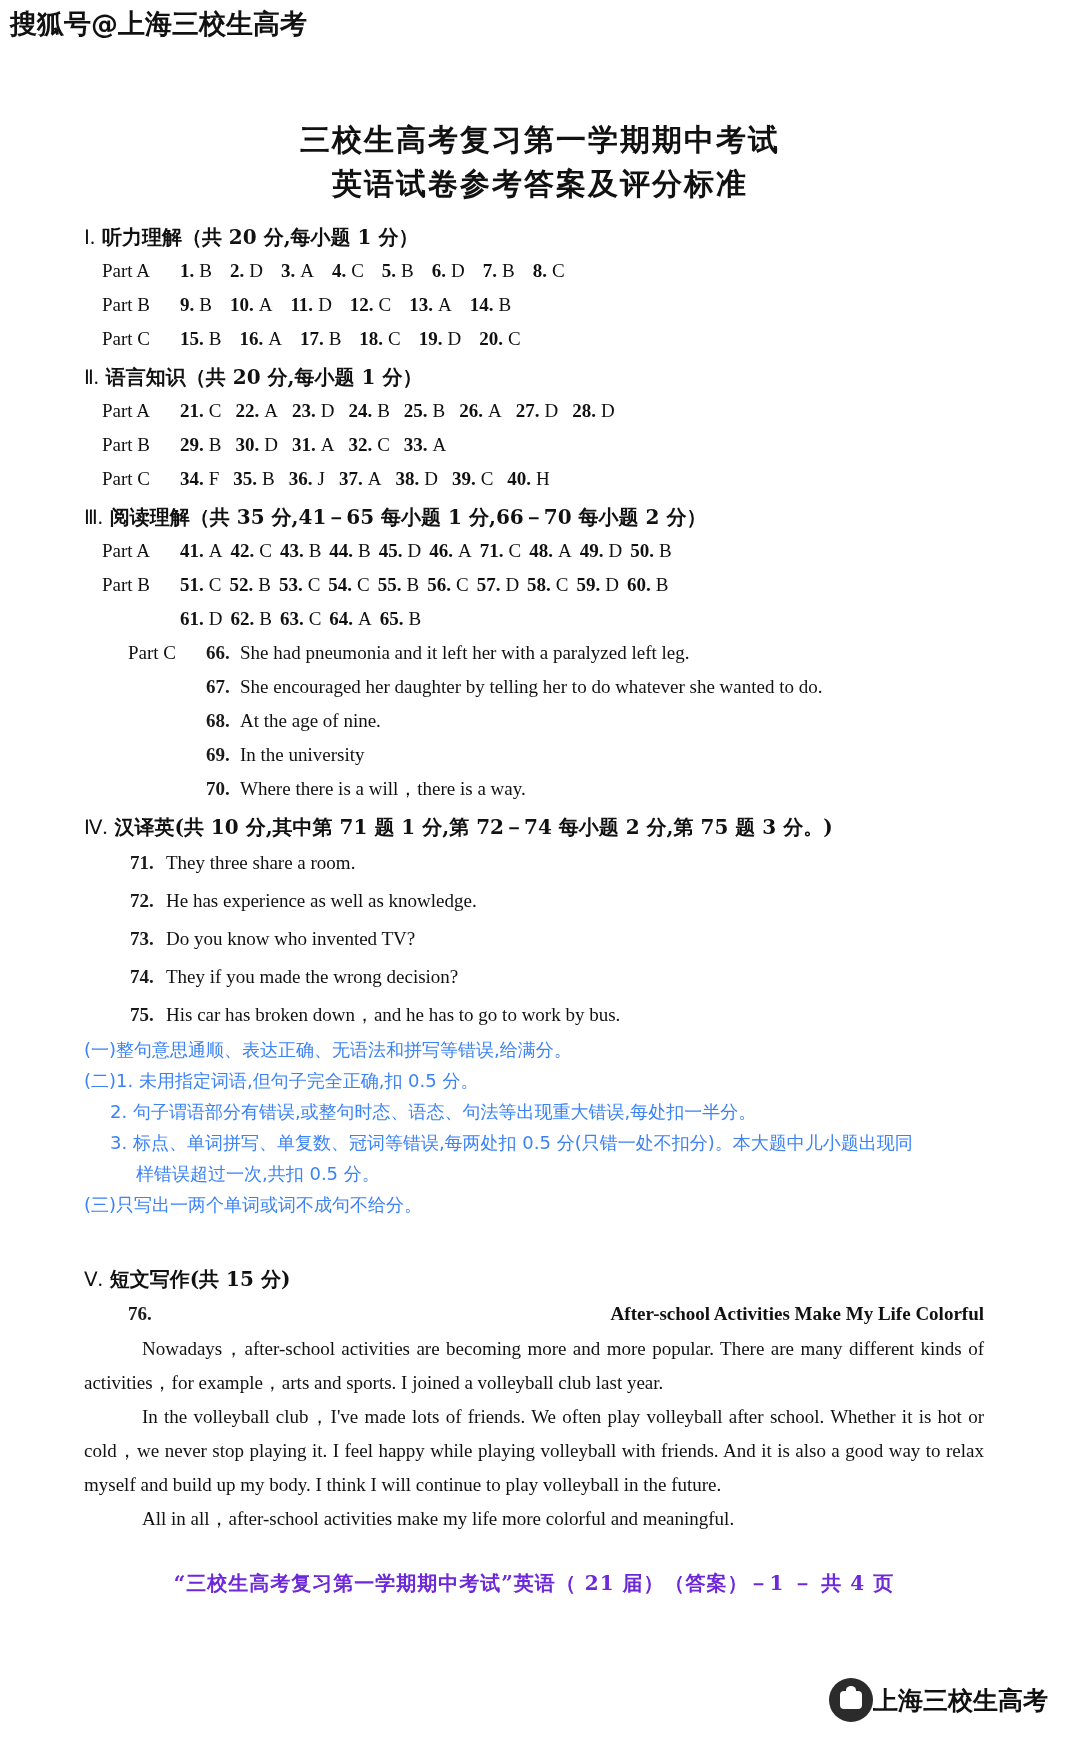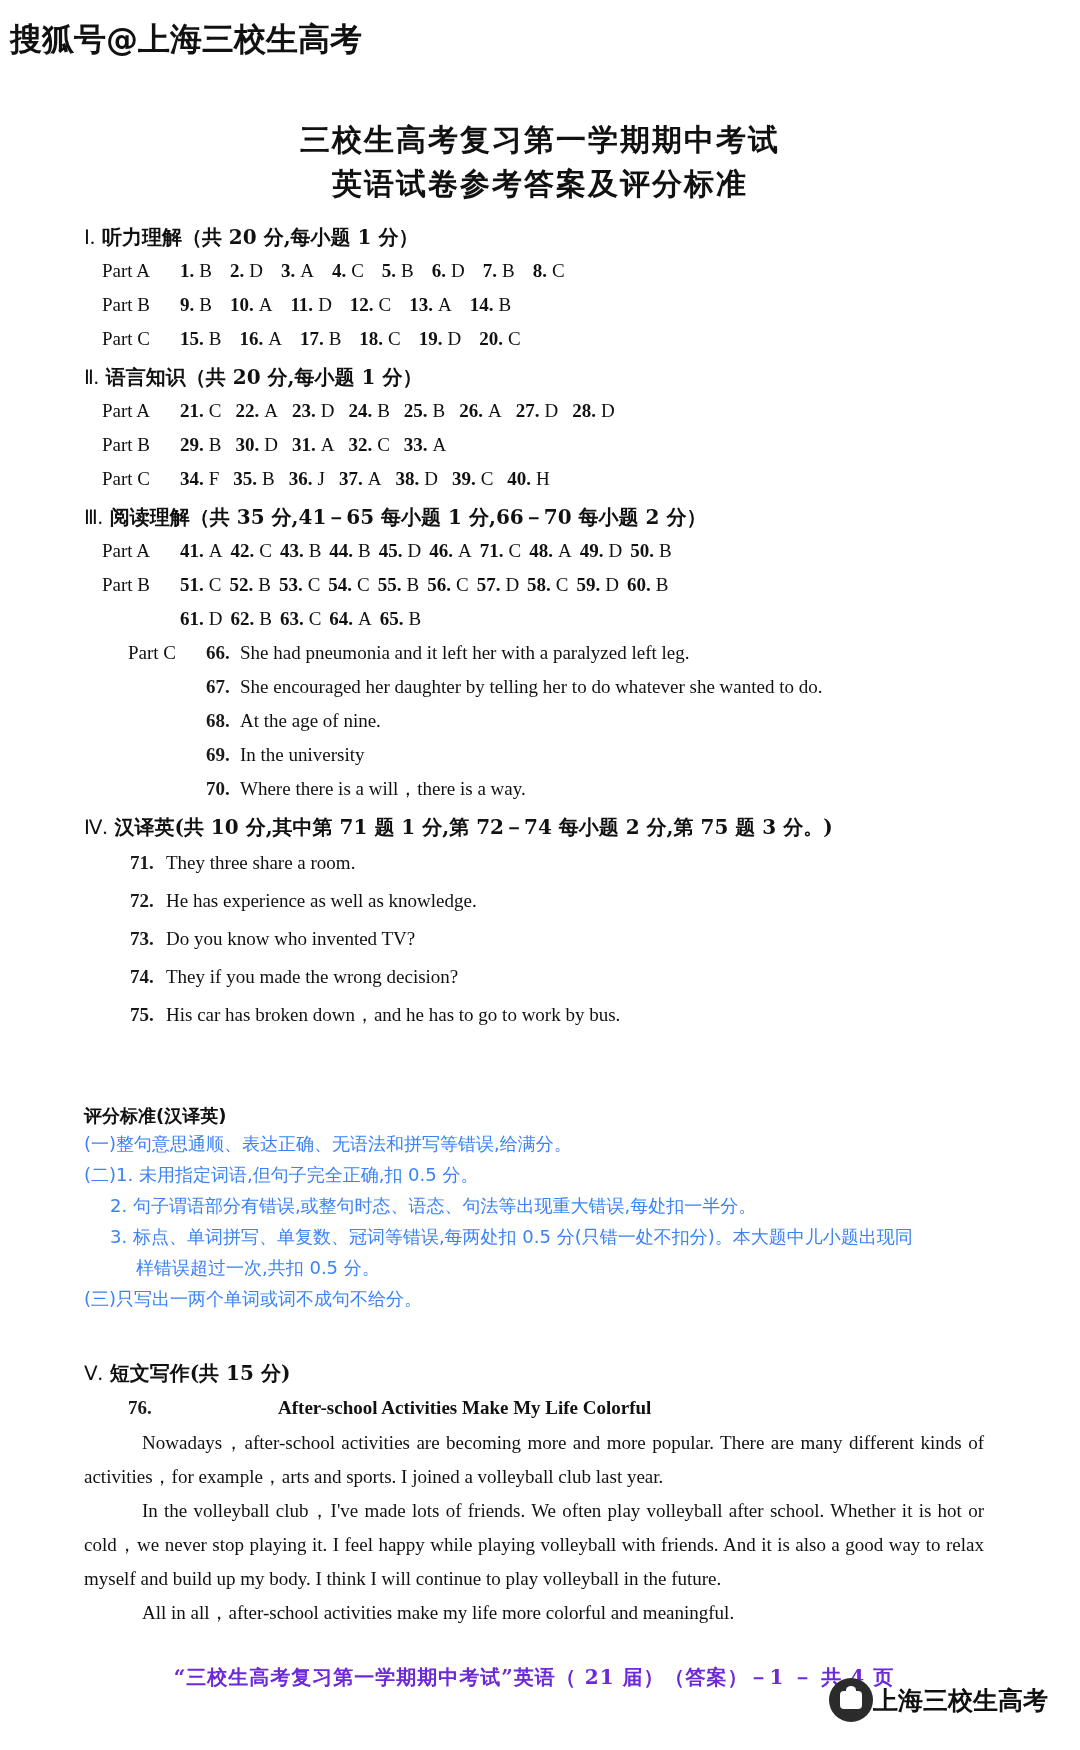--- a/index.html
+++ b/index.html
@@ -8,23 +8,23 @@
     background:#ffffff;
     font-family:"Liberation Serif", serif;
     color:#1a1a1a;
     position:relative;
     overflow:hidden;
   }
   .page{position:relative;width:1080px;height:1750px;}
 
   
   .wm-top{
-    position:absolute; left:10px; top:18px;
+    position:absolute; left:10px; top:6px;
     font-family:"DejaVu Sans", sans-serif;
-    font-size:32px; font-weight:bold;
+    font-size:27px; font-weight:bold;
     color:#111; letter-spacing:0px;
     white-space:nowrap;
   }
   
   .wm-bot{
     position:absolute; right:32px; bottom:28px;
     display:flex; align-items:center; 
   }
   .wm-logo{
     width:44px;height:44px;border-radius:50%;
@@ -116,21 +116,21 @@
     font-family:"DejaVu Sans", sans-serif;
     font-size:18px; line-height:31px; color:#3b82f6;
   }
   .crit-p.sub{ margin-left:26px; }
   .crit-p.sub2{ margin-left:26px; }
   .crit-p.cont{ margin-left:52px; }
 
   
   .sec-head.v{ margin-top:42px; }
   .essay-head{
-    display:flex; align-items:baseline; margin-left:44px; line-height:36px;
+    display:flex; align-items:baseline; margin-left:44px; line-height:36px;justify-content:space-between;
   }
   .essay-num{
     font-family:"Liberation Serif", serif; font-size:19px; font-weight:bold;
     width:150px; flex:none;
   }
   .essay-title{
     font-family:"Liberation Serif", serif; font-size:19px; font-weight:bold;
     color:#111;
   }
   .essay-p{
@@ -323,21 +323,20 @@
           <div class="trans-line">
             <span class="qnum">74.</span>
             <span class="qtext">They if you made the wrong decision?</span>
           </div>
           <div class="trans-line">
             <span class="qnum">75.</span>
             <span class="qtext">His car has broken down，and he has to go to work by bus.</span>
           </div>
         </div>
 
-      <div class="crit-title">评分标准(汉译英)</div>
       <div id="crit-lines">
           <div class="crit-p ">(一)整句意思通顺、表达正确、无语法和拼写等错误,给满分。</div>
           <div class="crit-p ">(二)1. 未用指定词语,但句子完全正确,扣 0.5 分。</div>
           <div class="crit-p sub">2. 句子谓语部分有错误,或整句时态、语态、句法等出现重大错误,每处扣一半分。</div>
           <div class="crit-p sub2">3. 标点、单词拼写、单复数、冠词等错误,每两处扣 0.5 分(只错一处不扣分)。本大题中儿小题出现同</div>
           <div class="crit-p cont">样错误超过一次,共扣 0.5 分。</div>
           <div class="crit-p ">(三)只写出一两个单词或词不成句不给分。</div>
         </div>
 
       <div class="sec-head v">

